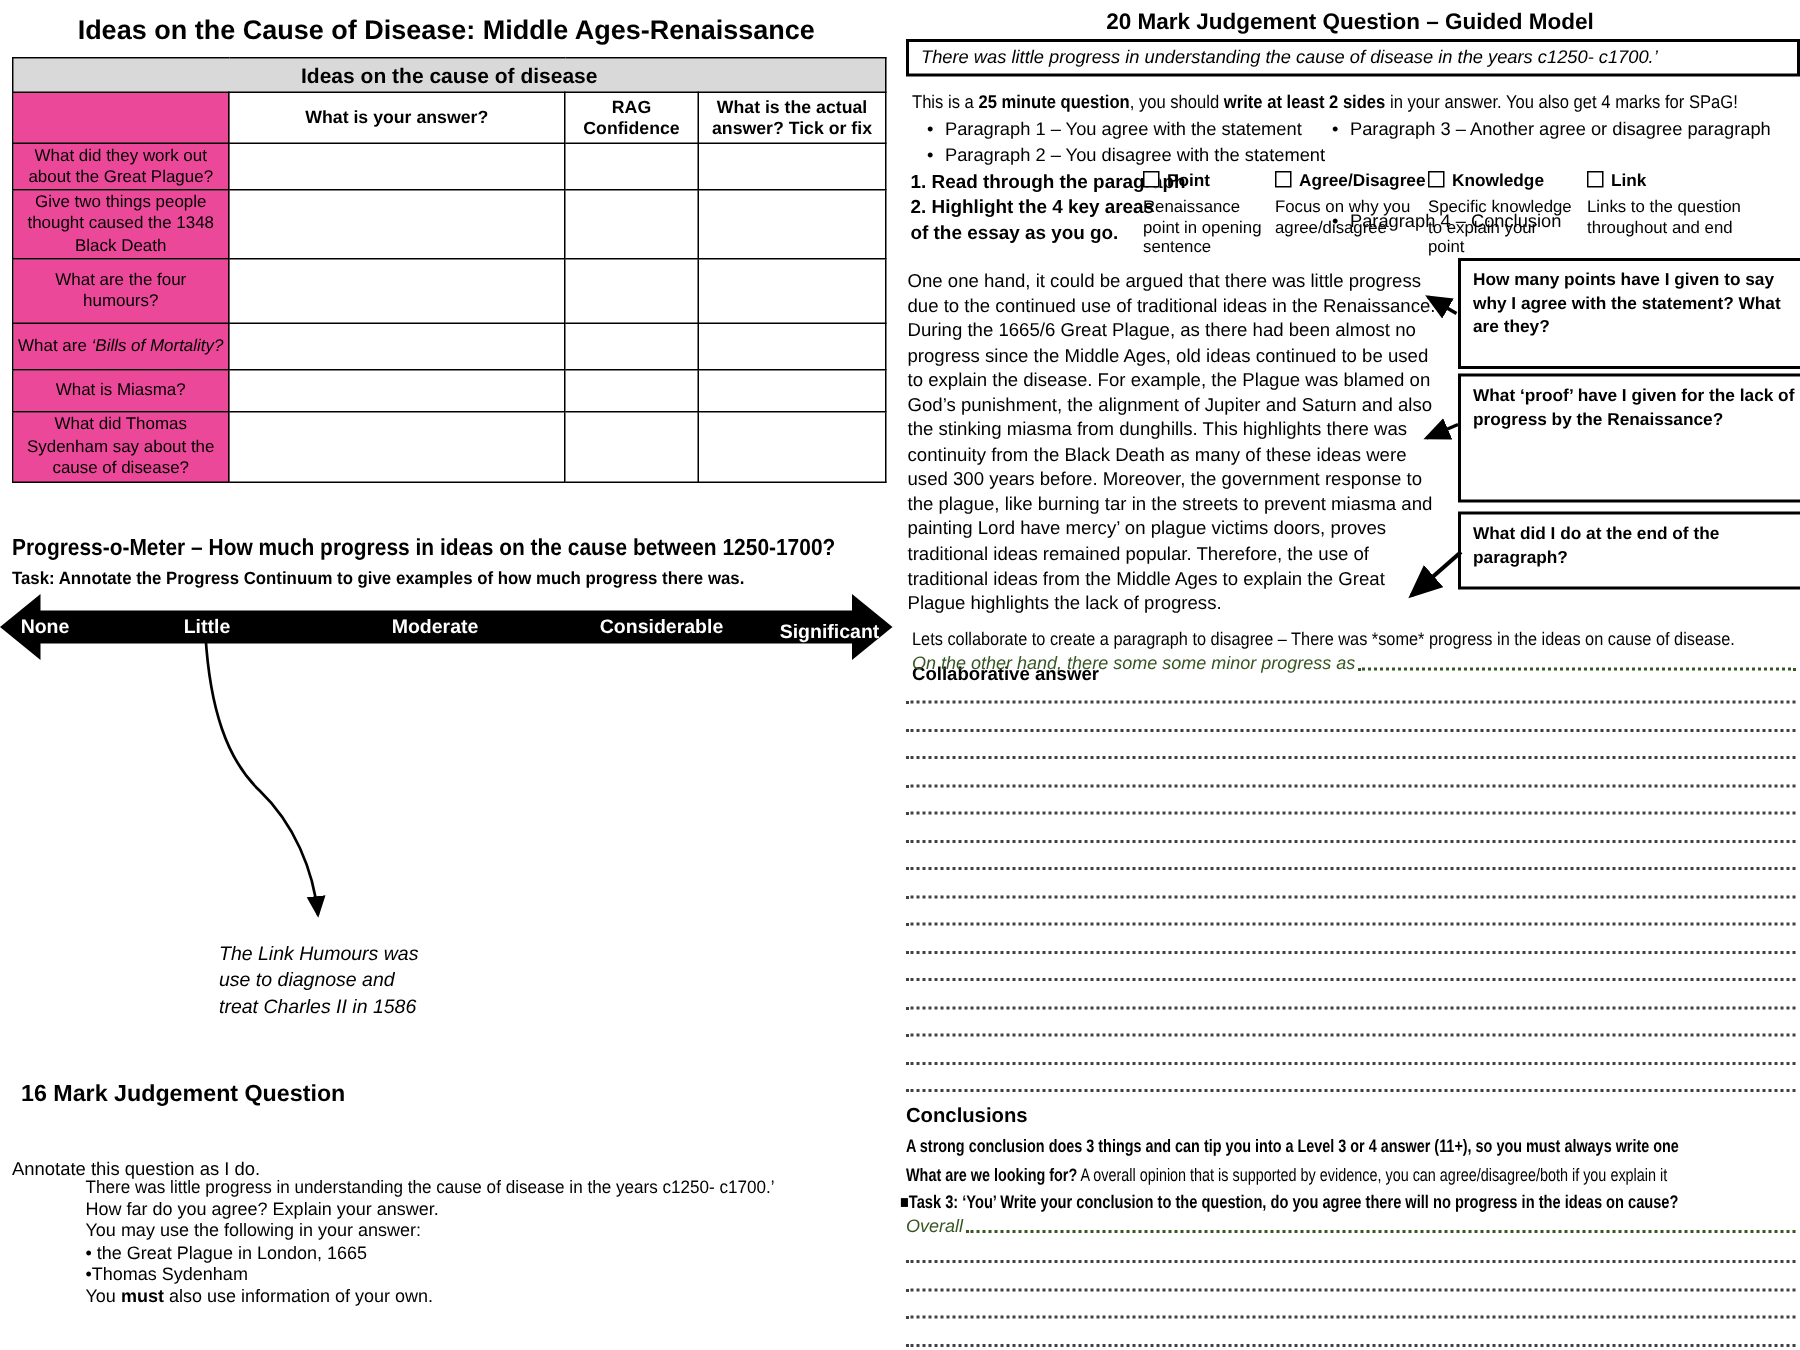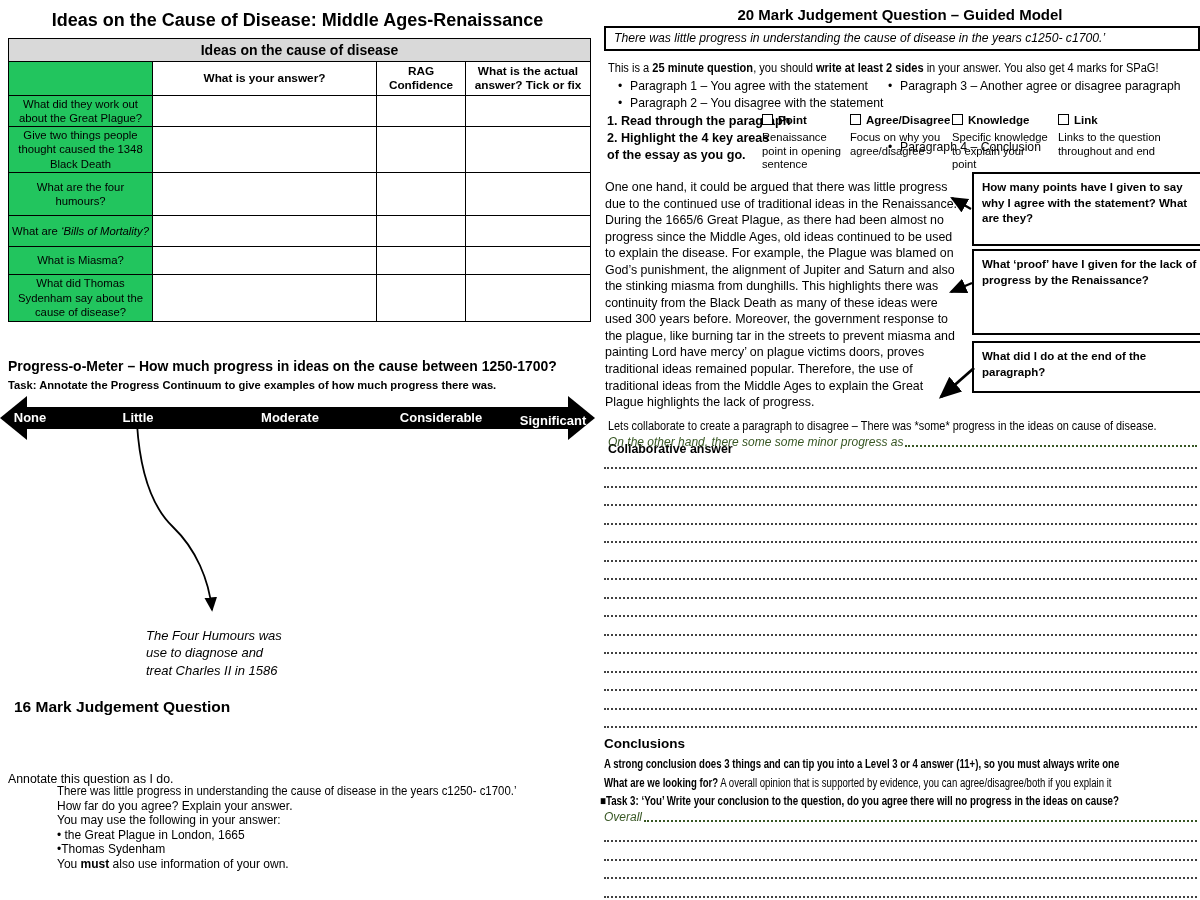--- a/index.html
+++ b/index.html
@@ -10,21 +10,21 @@
   .i{font-style:italic;}
   .nw{white-space:nowrap;}
   .sq95{transform:scaleX(.95);transform-origin:0 50%;white-space:nowrap;}
   .sq90{transform:scaleX(.90);transform-origin:0 50%;white-space:nowrap;}
   .sq80{transform:scaleX(.80);transform-origin:0 50%;white-space:nowrap;}
   
   table.quiz{border-collapse:collapse;table-layout:fixed;width:582px;}
   table.quiz td{border:1px solid #000;vertical-align:middle;padding:0 3px;}
   td.cap{background:#d9d9d9;text-align:center;font-weight:bold;font-size:14px;height:22px;}
   tr.hdr td{text-align:center;font-weight:bold;font-size:11.8px;line-height:13.5px;height:33px;}
-  td.qcell{background:#22c55e;text-align:center;font-size:11.3px;line-height:14.5px;margin-left:20px;}
+  td.qcell{background:#ec4899;text-align:center;font-size:11.3px;line-height:14.5px;margin-left:20px;}
   
   .bar{position:absolute;left:20px;right:20px;top:11px;height:22px;background:#000;}
   .tri-l{position:absolute;left:0;top:0;width:0;height:0;border-top:22px solid transparent;
          border-bottom:22px solid transparent;border-right:27px solid #000;}
   .tri-r{position:absolute;right:0;top:0;width:0;height:0;border-top:22px solid transparent;
          border-bottom:22px solid transparent;border-left:27px solid #000;}
   .blabel{position:absolute;color:#fff;font-weight:bold;font-size:13px;top:14px;
           transform:translateX(-50%);white-space:nowrap;}
   
   .qbox{border:2px solid #000;padding:3px 8px;font-size:12.2px;line-height:14.8px;}
@@ -108,26 +108,26 @@
   <div class="tri-r"></div>
   <div class="bar"></div>
   <span class="blabel" style="left:30px;">None</span>
   <span class="blabel" style="left:138px;">Little</span>
   <span class="blabel" style="left:290px;">Moderate</span>
   <span class="blabel" style="left:441px;text-align:right;">Considerable</span>
   <span class="blabel" style="left:553px;top:17px;">Significant</span>
 </div>
 
 <div class="abs i" style="left:146px;top:627px;font-size:13px;line-height:17.3px;">
-  <div>The Four Humours was</div>
+  <div>The Link Humours was</div>
   <div>use to diagnose and</div>
   <div>treat Charles II in 1586</div>
 </div>
 
-<div class="abs b" style="left:14px;top:698px;font-size:15.5px;">16 Mark Judgement Question</div>
+<div class="abs b" style="left:14px;top:721px;font-size:15.5px;">16 Mark Judgement Question</div>
 <div class="abs" style="left:8px;top:748px;font-size:12.3px;margin-top:24px;">Annotate this question as I do.</div>
 
 <div class="abs" style="left:57px;top:784px;font-size:12px;line-height:14.6px;">
   <div class="sq95">There was little progress in understanding the cause of disease in the years c1250- c1700.’</div>
   <div class="nw">How far do you agree? Explain your answer.</div>
   <div class="nw">You may use the following in your answer:</div>
   <div class="nw">• the Great Plague in London, 1665</div>
   <div class="nw">•Thomas Sydenham</div>
   <div class="nw"><span>You </span><span class="b">must</span><span> also use information of your own.</span></div>
 </div>

